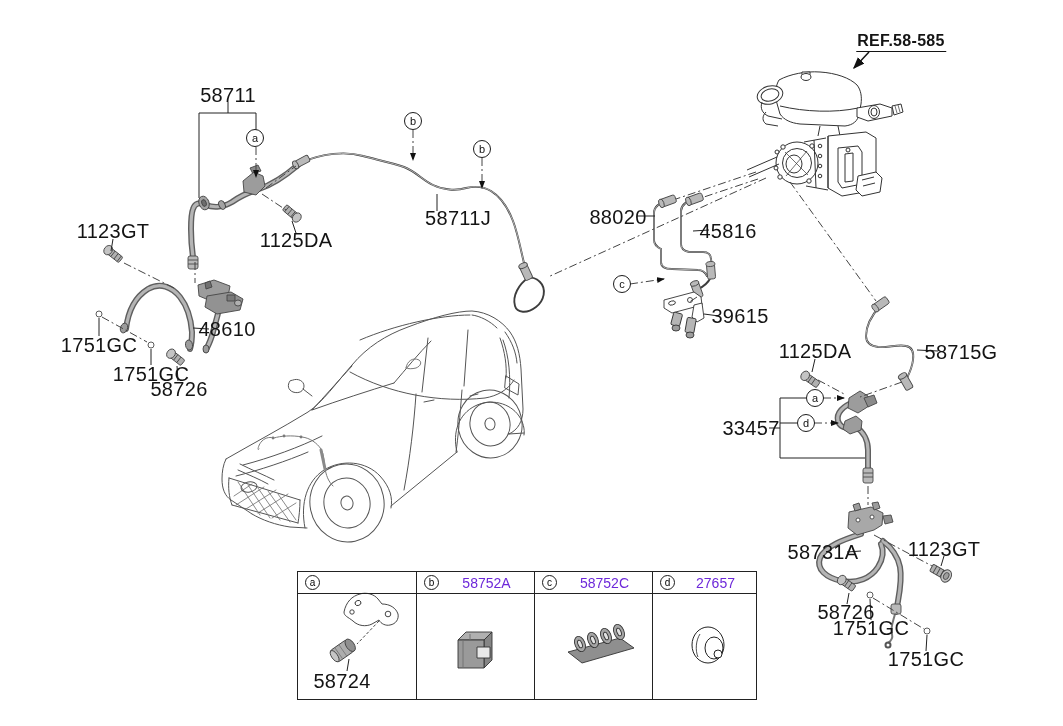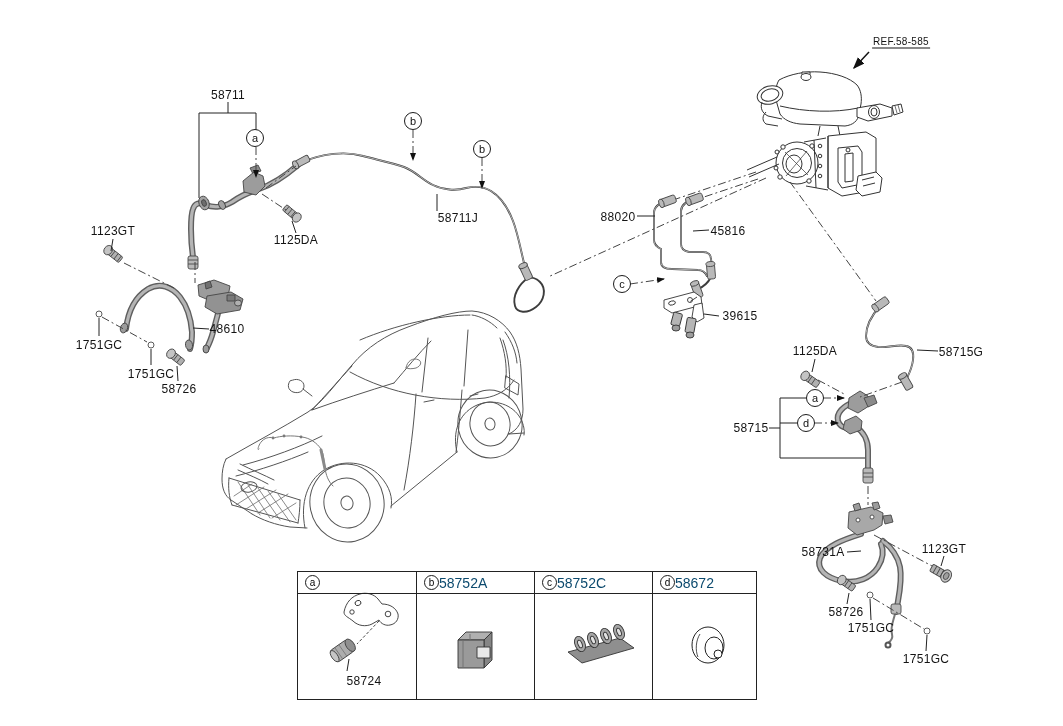--- a/index.html
+++ b/index.html
@@ -1,36 +1,36 @@
 <!DOCTYPE html>
 <html><head>
 <meta charset="utf-8">
 <style>
   html,body{margin:0;padding:0}
   body{width:1063px;height:726px;position:relative;background:#fff;
        font-family:"Liberation Sans",sans-serif;overflow:hidden}
   .stage{position:absolute;inset:0}
   svg{position:absolute;left:0;top:0;z-index:1}
-  .plabel{position:absolute;transform:translate(-50%,-50%);font-size:12px;color:#141414;
+  .plabel{position:absolute;transform:translate(-50%,-50%);font-size:20px;color:#141414;
           white-space:nowrap;z-index:3;letter-spacing:.3px}
-  .ref{font-weight:400;font-size:10px;border-bottom:1.6px solid #141414;padding:0 1px 1px}
+  .ref{font-weight:700;font-size:16px;border-bottom:1.6px solid #141414;padding:0 1px 1px}
   .co{position:absolute;transform:translate(-50%,-50%);width:16px;height:16px;
       border:1.4px solid #1c1c1c;border-radius:50%;background:#fff;font-size:11px;
       line-height:16px;text-align:center;z-index:3;color:#111}
   .legend{position:absolute;left:297px;top:571px;width:460px;height:129px;
           border:1.5px solid #222;display:grid;grid-template-columns:119px 118px 118px 1fr;
           grid-template-rows:22px 1fr;z-index:2;background:transparent;box-sizing:border-box}
   .lh{border-right:1.3px solid #222;border-bottom:1.3px solid #222;display:flex;
       align-items:center;padding-left:7px;box-sizing:border-box}
   .lh.last{border-right:none}
   .lb{border-right:1.3px solid #222;box-sizing:border-box}
   .lb.last{border-right:none}
   .lco{width:13px;height:13px;border:1.2px solid #1c1c1c;border-radius:50%;
        font-size:10px;line-height:13px;text-align:center;flex:0 0 auto;background:#fff}
-  .lpn{flex:1;text-align:left;font-size:14px;color:#0c4a6e}
+  .lpn{flex:1;text-align:center;font-size:14px;color:#6d28d9}
 </style>
 </head>
 <body>
 
 <div class="stage">
 
 <svg width="1063" height="726" viewBox="0 0 1063 726">
   <defs>
     <marker id="arr" markerWidth="10" markerHeight="8" refX="7" refY="3" orient="auto">
       <path d="M0,0 L8,3 L0,6 Z" fill="#111"></path>
@@ -377,27 +377,27 @@
 <div class="plabel" style="left:458px;top:218px">58711J</div>
 <div class="plabel" style="left:618px;top:217px">88020</div>
 <div class="plabel" style="left:728px;top:231px">45816</div>
 <div class="plabel" style="left:740px;top:316px">39615</div>
 <div class="plabel" style="left:99px;top:345px">1751GC</div>
 <div class="plabel" style="left:227px;top:329px">48610</div>
 <div class="plabel" style="left:151px;top:374px">1751GC</div>
 <div class="plabel" style="left:179px;top:389px">58726</div>
 <div class="plabel" style="left:815px;top:351px">1125DA</div>
 <div class="plabel" style="left:961px;top:352px">58715G</div>
-<div class="plabel" style="left:751px;top:428px">58715</div>
+<div class="plabel" style="left:751px;top:428px">33457</div>
 <div class="plabel" style="left:823px;top:552px">58731A</div>
 <div class="plabel" style="left:944px;top:549px">1123GT</div>
 <div class="plabel" style="left:846px;top:612px">58726</div>
 <div class="plabel" style="left:871px;top:628px">1751GC</div>
 <div class="plabel" style="left:926px;top:659px">1751GC</div>
-<div class="plabel" style="left:364px;top:681px">58724</div>
+<div class="plabel" style="left:342px;top:681px">58724</div>
 
 <div class="co" style="left:255px;top:138px">a</div>
 <div class="co" style="left:413px;top:121px">b</div>
 <div class="co" style="left:482px;top:149px">b</div>
 <div class="co" style="left:622px;top:284px">c</div>
 <div class="co" style="left:815px;top:398px">a</div>
 <div class="co" style="left:806px;top:423px">d</div>
 
 <div class="legend">
   <div class="lh">
@@ -407,21 +407,21 @@
   <div class="lh">
     <span class="lco">b</span>
     <span class="lpn">58752A</span>
   </div>
   <div class="lh">
     <span class="lco">c</span>
     <span class="lpn">58752C</span>
   </div>
   <div class="lh last">
     <span class="lco">d</span>
-    <span class="lpn">58672</span>
+    <span class="lpn">27657</span>
   </div>
   <div class="lb"></div>
   <div class="lb"></div>
   <div class="lb"></div>
   <div class="lb last"></div>
 </div>
 
 </div>
 
 </body></html>

